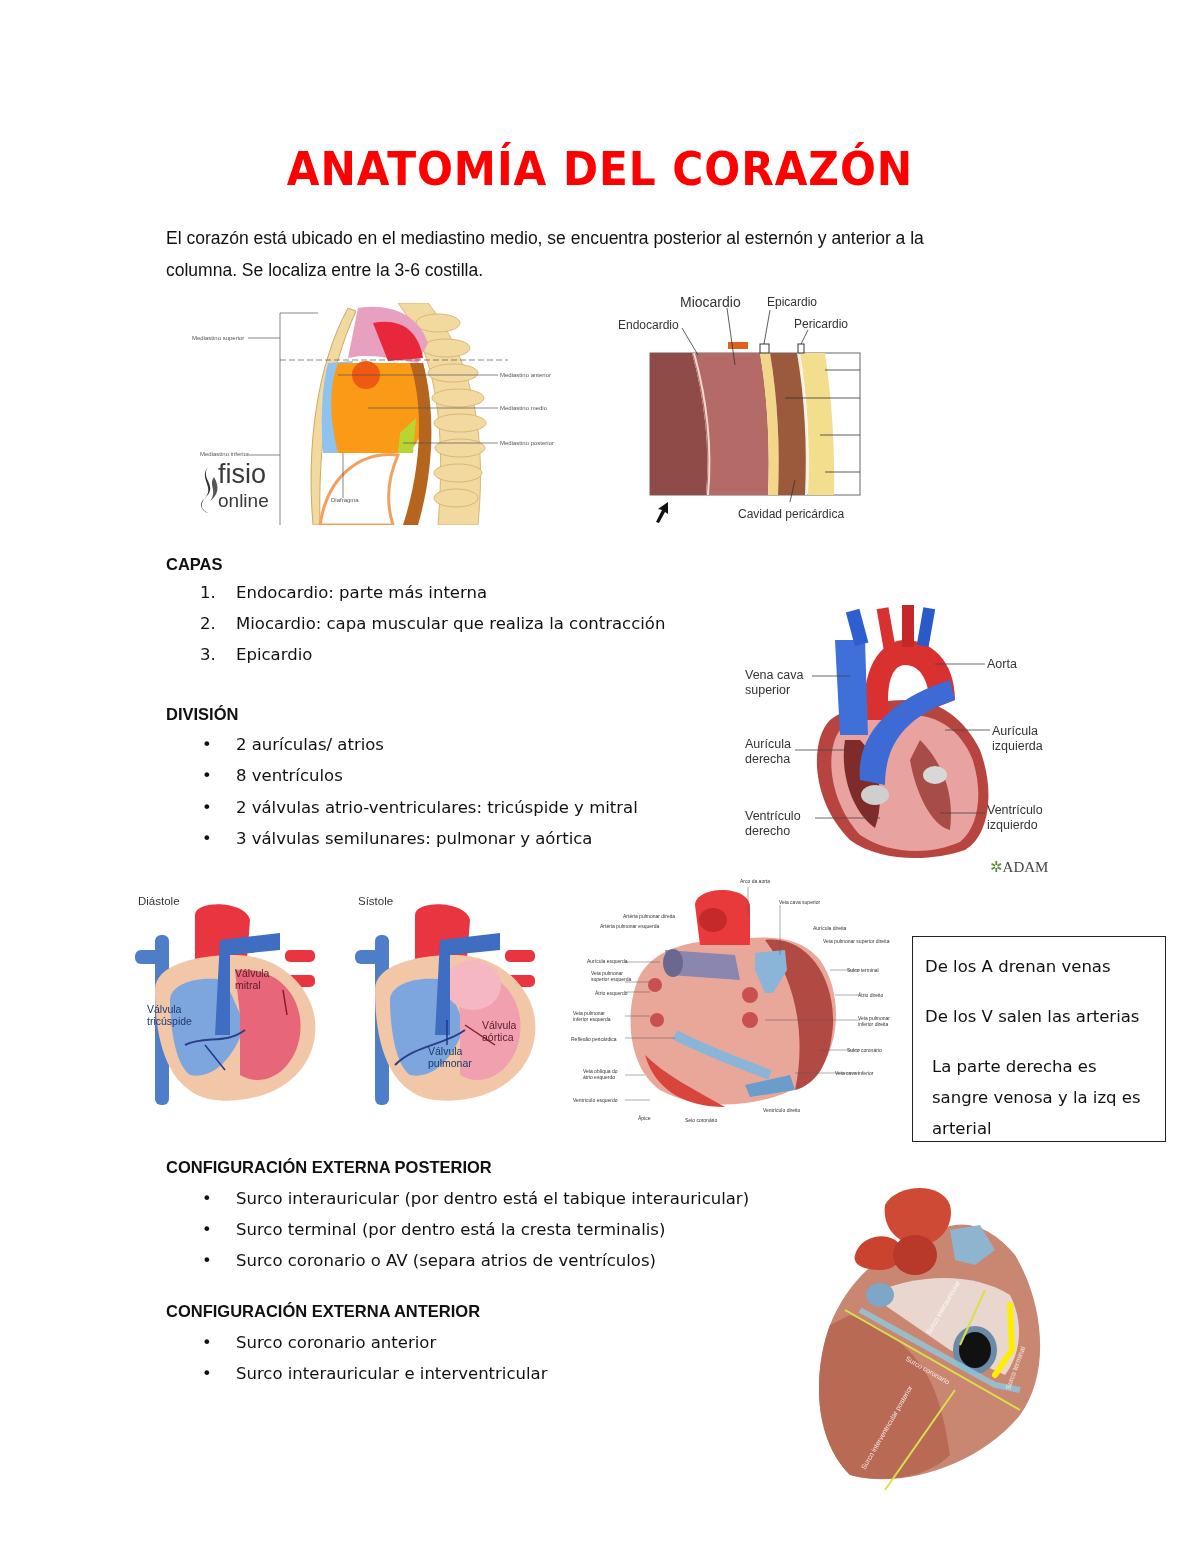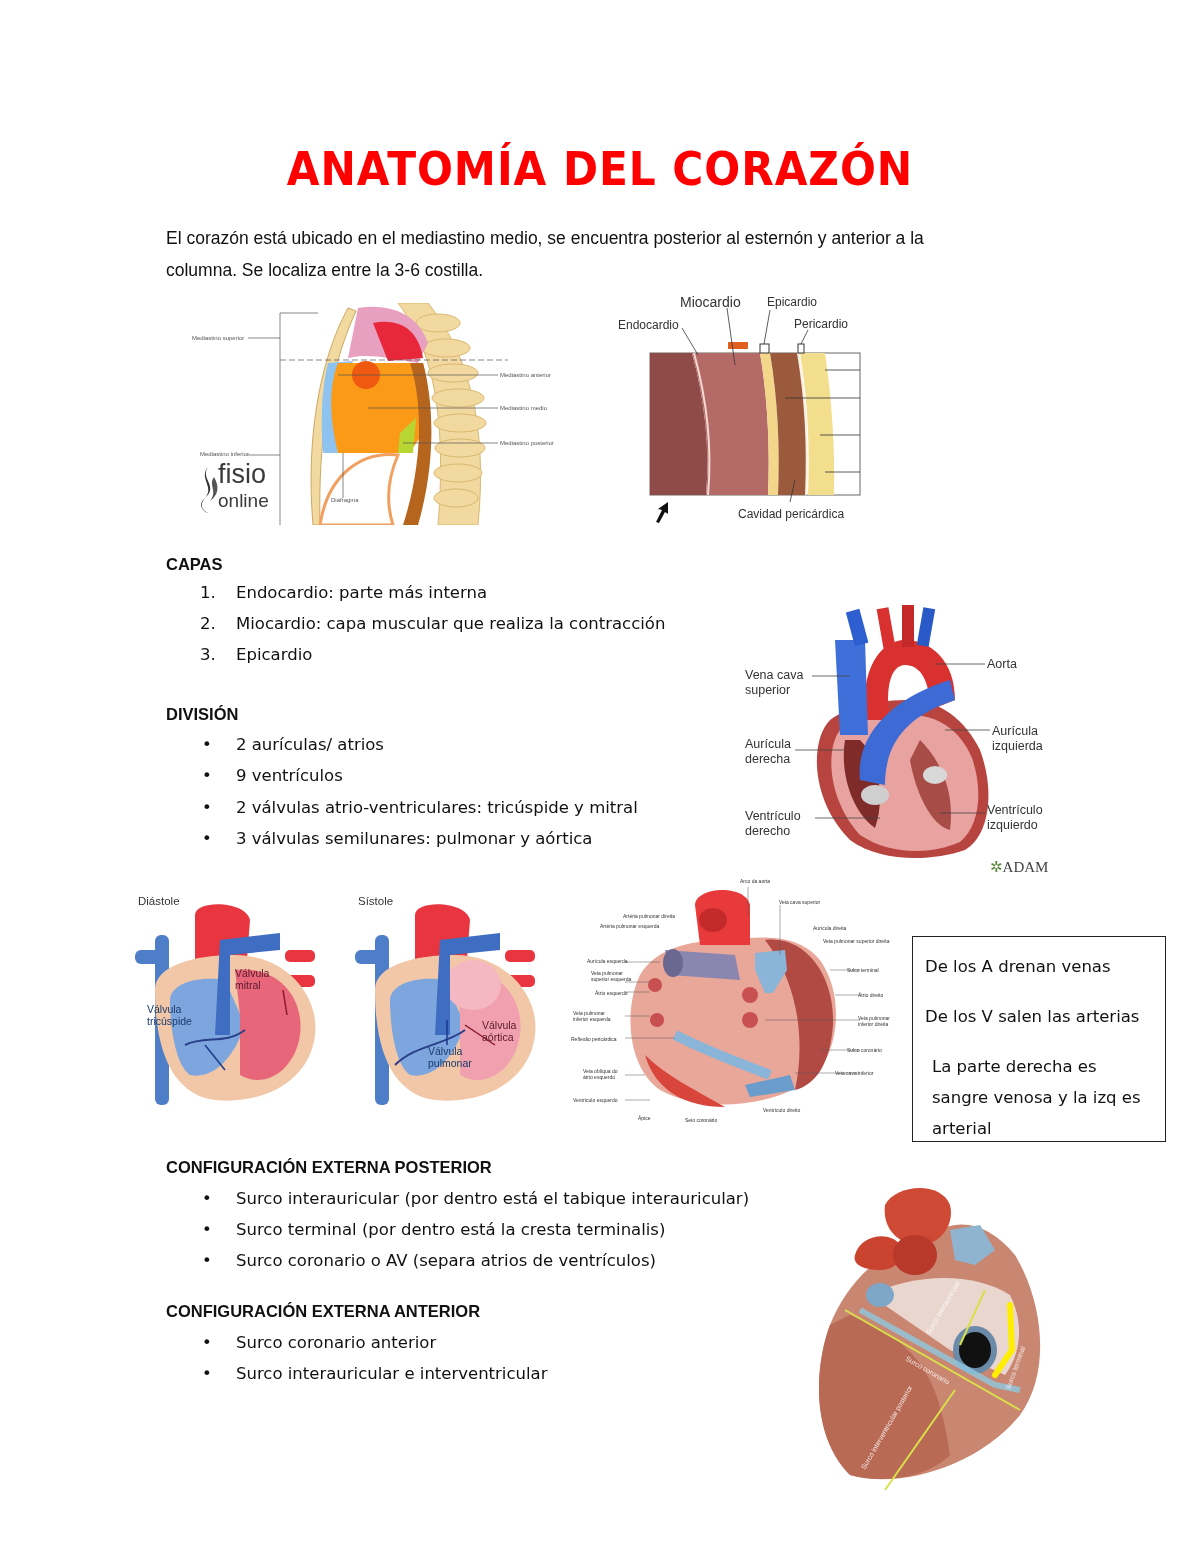--- a/index.html
+++ b/index.html
@@ -146,21 +146,21 @@
 </div>
 
 <div class="abs heading" style="left:166px;top:705px;">DIVISIÓN</div>
 <div class="abs list" style="left:166px;top:735px;width:560px;height:130px;">
   <div class="li" style="top:0;">
     <span class="mark" style="left:36px;">•</span>
     <span class="txt">2 aurículas/ atrios</span>
   </div>
   <div class="li" style="top:31px;">
     <span class="mark" style="left:36px;">•</span>
-    <span class="txt">9 ventrículos</span>
+    <span class="txt">8 ventrículos</span>
   </div>
   <div class="li" style="top:63px;">
     <span class="mark" style="left:36px;">•</span>
     <span class="txt">2 válvulas atrio-ventriculares: tricúspide y mitral</span>
   </div>
   <div class="li" style="top:94px;">
     <span class="mark" style="left:36px;">•</span>
     <span class="txt">3 válvulas semilunares: pulmonar y aórtica</span>
   </div>
 </div>

